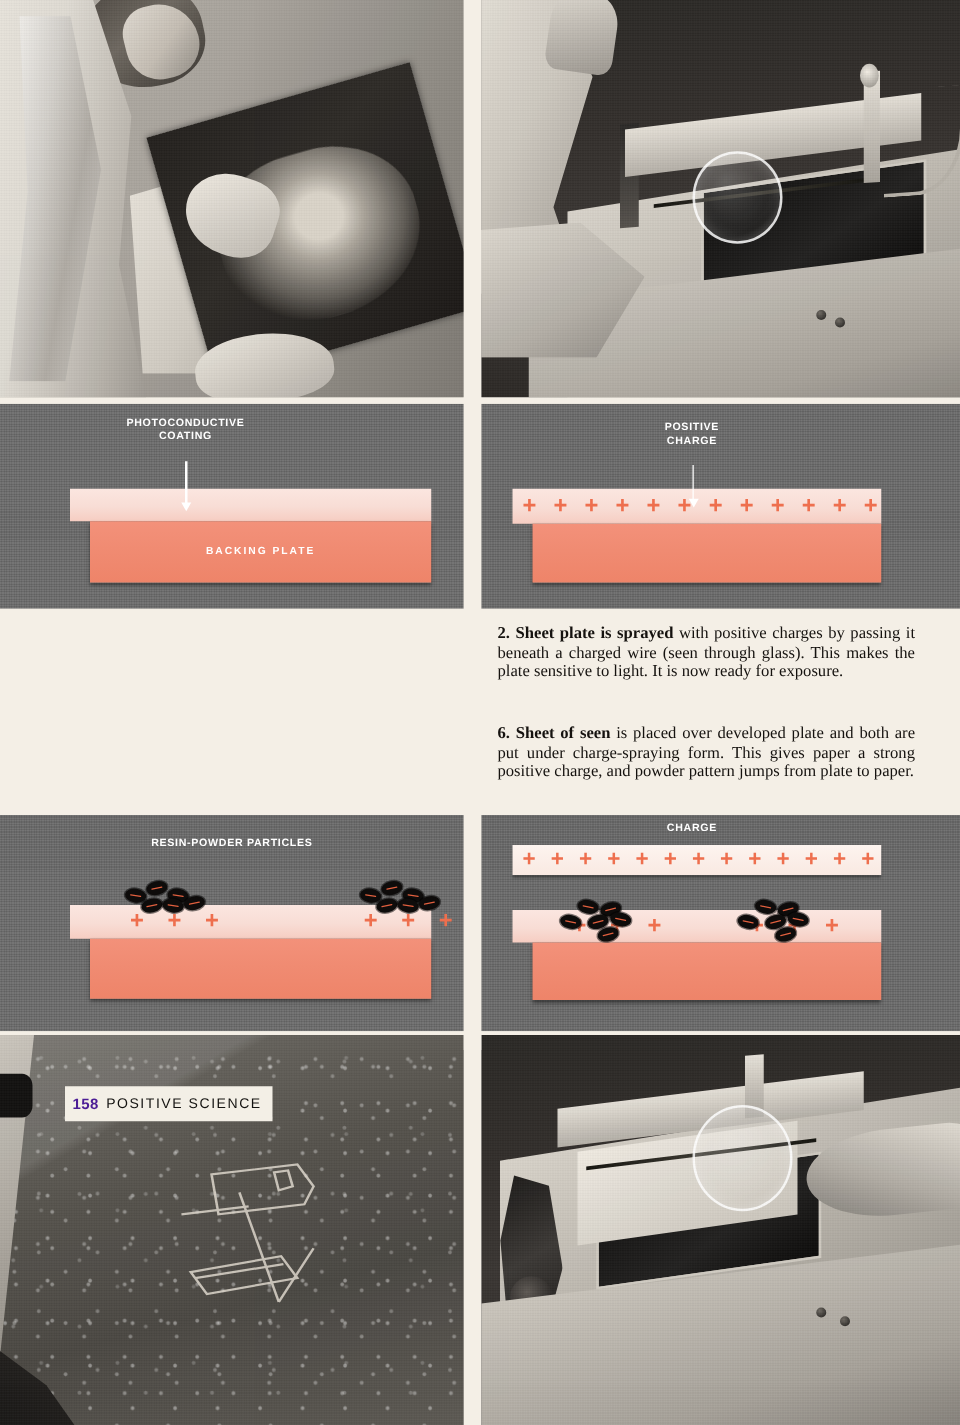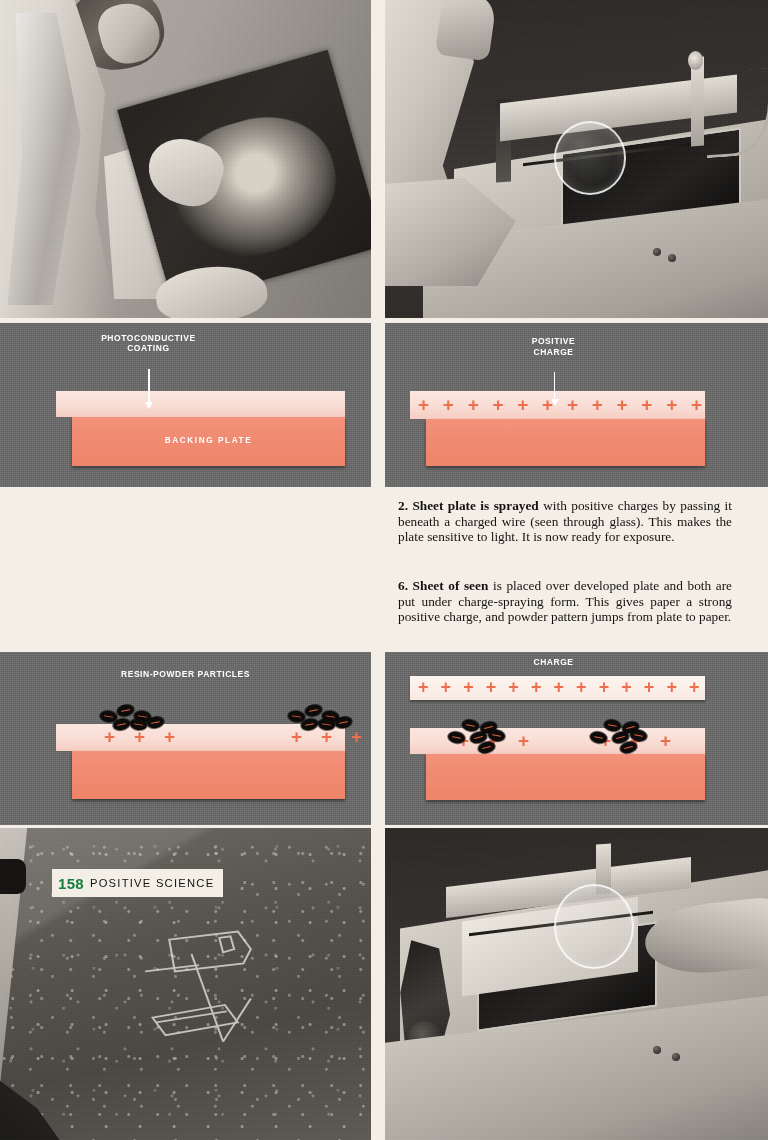--- a/index.html
+++ b/index.html
@@ -340,22 +340,22 @@
     background:#f3efe6;
     display:flex;
     align-items:center;
     gap:6px;
     padding:2px 9px 2px 6px;
     z-index:20;
   }
   #page-number-badge .num {
     font-family:"Liberation Sans", sans-serif;
     font-weight:bold;
-    font-size:15px;
-    color:#15803d;
+    font-size:12px;
+    color:#4c1d95;
     letter-spacing:.3px;
   }
   #page-number-badge .mag {
     font-family:"Liberation Sans", sans-serif;
     font-size:11.2px;
     letter-spacing:1.25px;
     color:#131210;
   }
 
   

